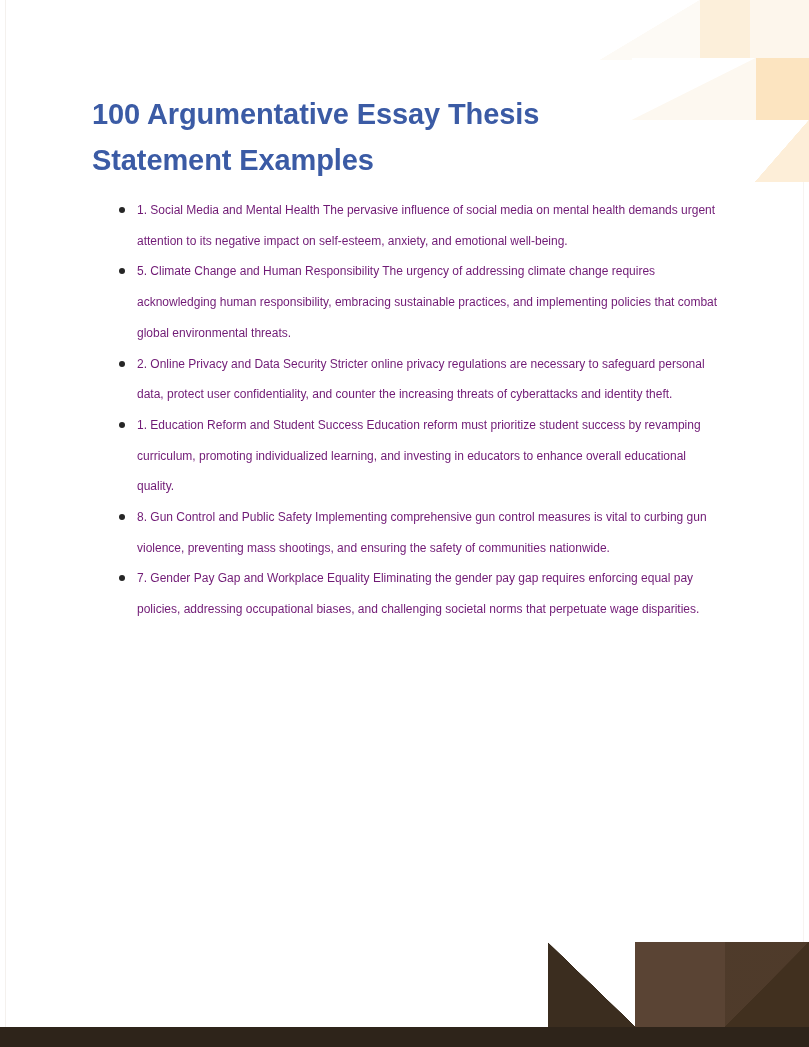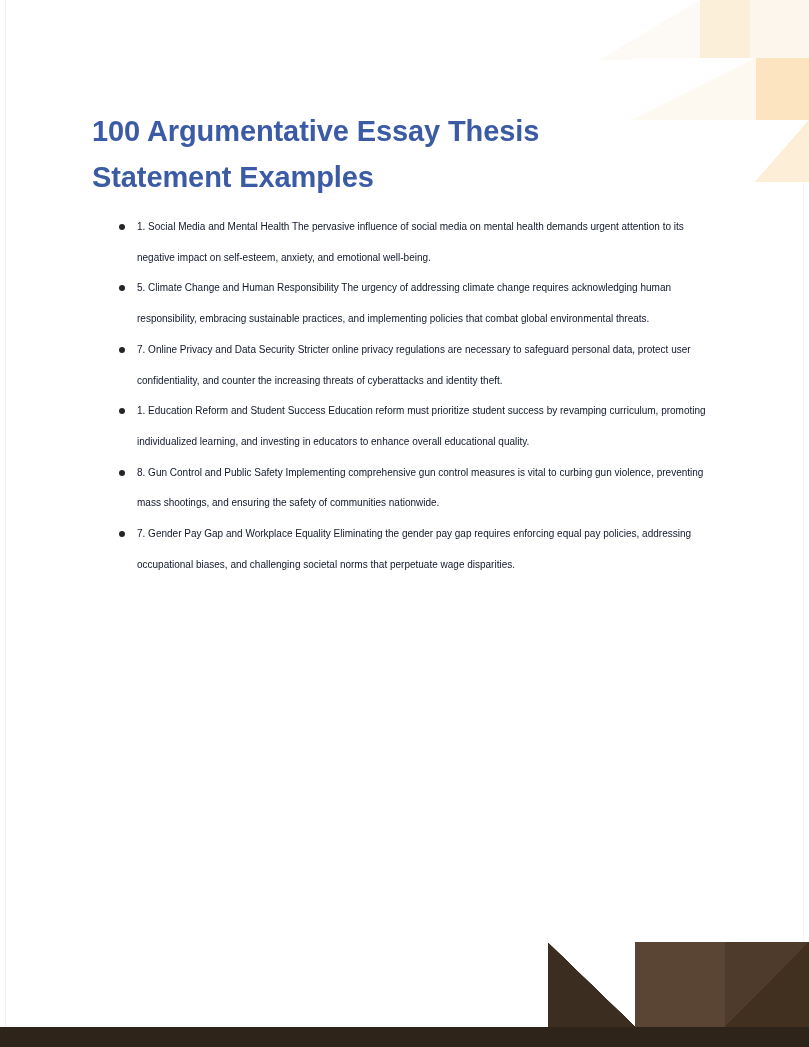--- a/index.html
+++ b/index.html
@@ -141,21 +141,21 @@
     bottom: 0;
     width: 809px;
     height: 20px;
     background: #2e241a;
   }
 
   
   .content {
     position: absolute;
     left: 92px;
-    top: 108px;
+    top: 91px;
     width: 630px;
   }
 
   .doc-title {
     color: #3b5ba5;
     font-size: 29px;
     font-weight: bold;
     line-height: 46px;
     letter-spacing: -0.1px;
     margin: 0 0 12px 0;
@@ -164,22 +164,22 @@
 
   ul.thesis-list {
     list-style: none;
     margin: 0;
     padding: 0;
   }
   ul.thesis-list li {
     position: relative;
     padding-left: 45px;
     margin-bottom: 0px;
-    color: #0f172a;
-    font-size: 10px;
+    color: #701a75;
+    font-size: 12px;
     line-height: 30.7px;
     text-align: left;
   }
   ul.thesis-list li .bullet {
     position: absolute;
     left: 27px;
     top: 12px;
     width: 6px;
     height: 6px;
     border-radius: 50%;
@@ -215,21 +215,21 @@
       <li>
         <span class="bullet"></span>
         <span class="txt">1. Social Media and Mental Health The pervasive influence of social media on mental health demands urgent attention to its negative impact on self-esteem, anxiety, and emotional well-being.</span>
       </li>
       <li>
         <span class="bullet"></span>
         <span class="txt">5. Climate Change and Human Responsibility The urgency of addressing climate change requires acknowledging human responsibility, embracing sustainable practices, and implementing policies that combat global environmental threats.</span>
       </li>
       <li>
         <span class="bullet"></span>
-        <span class="txt">7. Online Privacy and Data Security Stricter online privacy regulations are necessary to safeguard personal data, protect user confidentiality, and counter the increasing threats of cyberattacks and identity theft.</span>
+        <span class="txt">2. Online Privacy and Data Security Stricter online privacy regulations are necessary to safeguard personal data, protect user confidentiality, and counter the increasing threats of cyberattacks and identity theft.</span>
       </li>
       <li>
         <span class="bullet"></span>
         <span class="txt">1. Education Reform and Student Success Education reform must prioritize student success by revamping curriculum, promoting individualized learning, and investing in educators to enhance overall educational quality.</span>
       </li>
       <li>
         <span class="bullet"></span>
         <span class="txt">8. Gun Control and Public Safety Implementing comprehensive gun control measures is vital to curbing gun violence, preventing mass shootings, and ensuring the safety of communities nationwide.</span>
       </li>
       <li>

